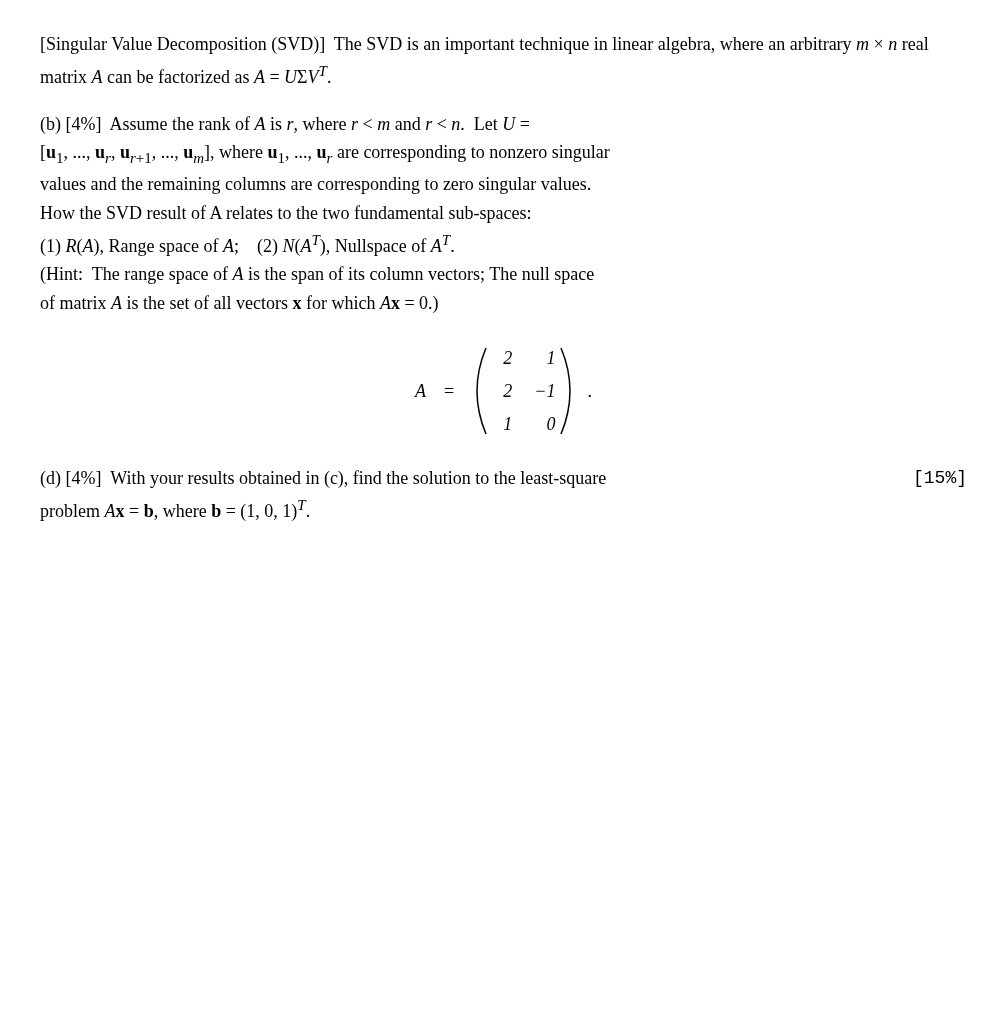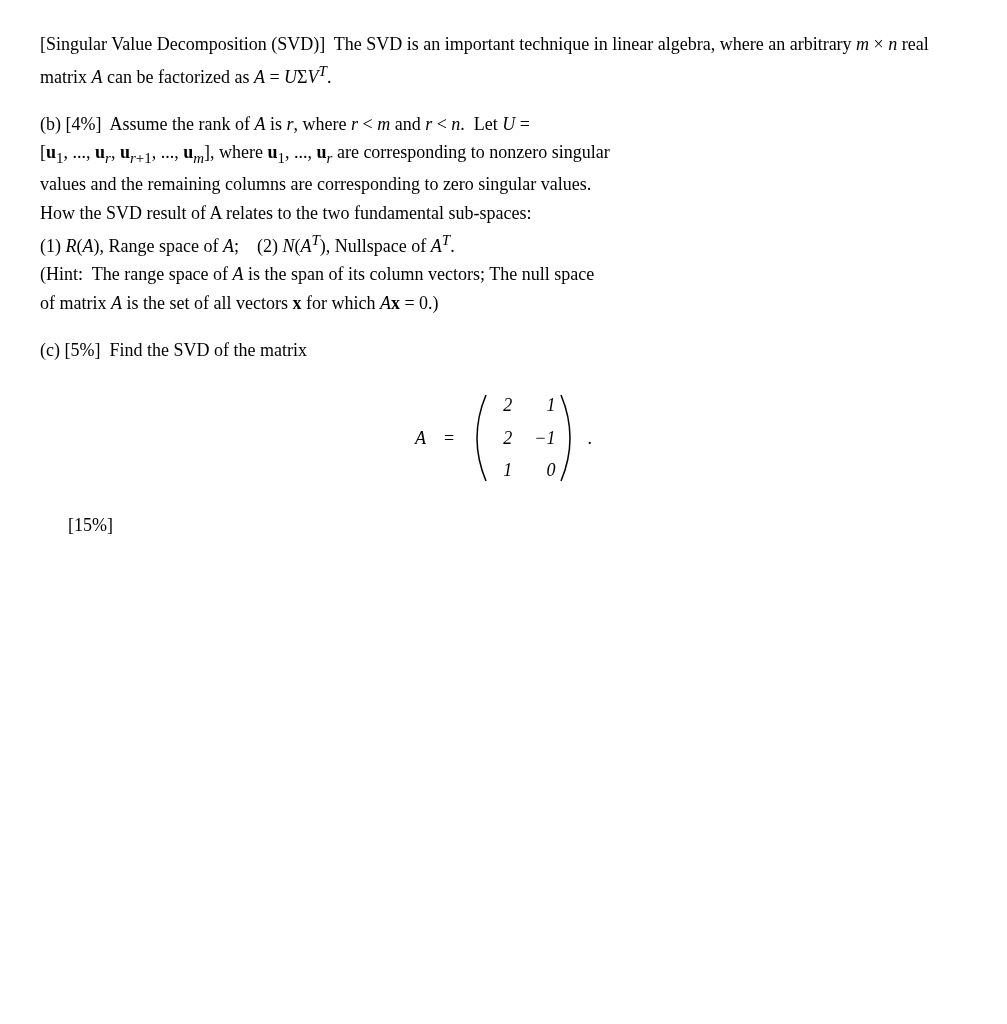--- a/index.html
+++ b/index.html
@@ -88,23 +88,20 @@
       [<strong>u</strong><sub>1</sub>, ..., <strong>u</strong><sub><em>r</em></sub>, <strong>u</strong><sub><em>r</em>+1</sub>, ..., <strong>u</strong><sub><em>m</em></sub>], where <strong>u</strong><sub>1</sub>, ..., <strong>u</strong><sub><em>r</em></sub> are corresponding to nonzero singular<br>
       values and the remaining columns are corresponding to zero singular values.<br>
       How the SVD result of A relates to the two fundamental sub-spaces:<br>
       (1) <em>R</em>(<em>A</em>), Range space of <em>A</em>;&nbsp;&nbsp;&nbsp;&nbsp;(2) <em>N</em>(<em>A</em><sup><em>T</em></sup>), Nullspace of <em>A</em><sup><em>T</em></sup>.<br>
       (Hint:&nbsp; The range space of <em>A</em> is the span of its column vectors; The null space<br>
       of matrix <em>A</em> is the set of all vectors <strong>x</strong> for which <em>A</em><strong>x</strong> = 0.)
     </span>
   </div>
 
   <div class="paragraph">
-    <span>
-      (c) [5%]&nbsp; Find the SVD of the matrix
-    </span>
 
     
     <div class="math-display">
       <span class="matrix-label"><em>A</em></span>
       <span class="equals-sign">=</span>
 
       <svg class="paren-svg" width="28" height="90" viewBox="0 0 28 90" xmlns="http://www.w3.org/2000/svg">
         <path d="M22,2 Q4,45 22,88" fill="none" stroke="#000" stroke-width="1.5"></path>
       </svg>
 
@@ -120,19 +117,23 @@
       <svg class="paren-svg" width="28" height="90" viewBox="0 0 28 90" xmlns="http://www.w3.org/2000/svg">
         <path d="M6,2 Q24,45 6,88" fill="none" stroke="#000" stroke-width="1.5"></path>
       </svg>
 
       <span class="period">.</span>
     </div>
   </div>
 
   <div class="paragraph">
     <div style="display: flex; justify-content: space-between; align-items: flex-start;">
-      <span style="white-space: nowrap; margin-left: 28px;">
+      <span>
+        (d) [4%]&nbsp; With your results obtained in (c), find the solution to the least-square<br>
+        problem <em>A</em><strong>x</strong> = <strong>b</strong>, where <strong>b</strong> = (1, 0, 1)<sup><em>T</em></sup>.
+      </span>
+      <span style="white-space: nowrap; margin-left: 28px; font-family: Liberation Mono, monospace;">
         [15%]
       </span>
     </div>
   </div>
 
 </div>
 
 </body></html>

